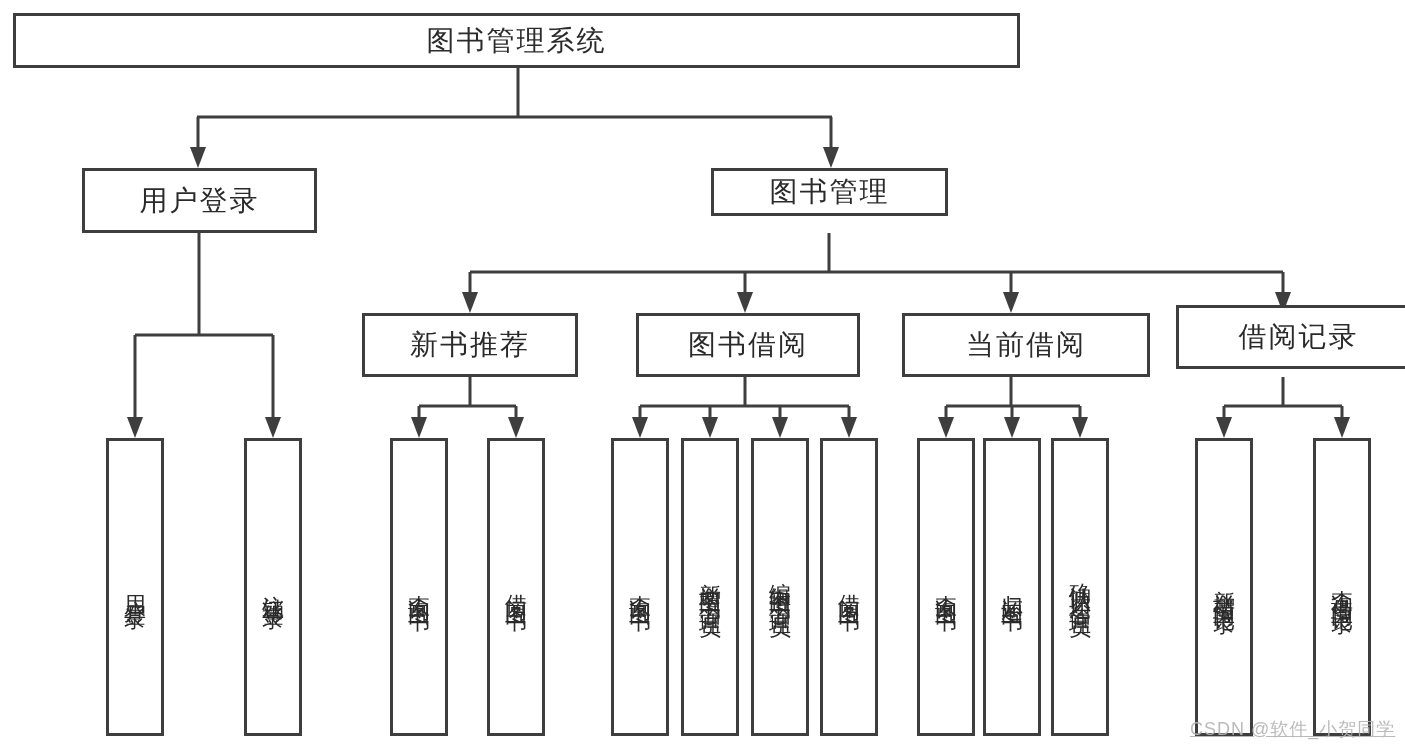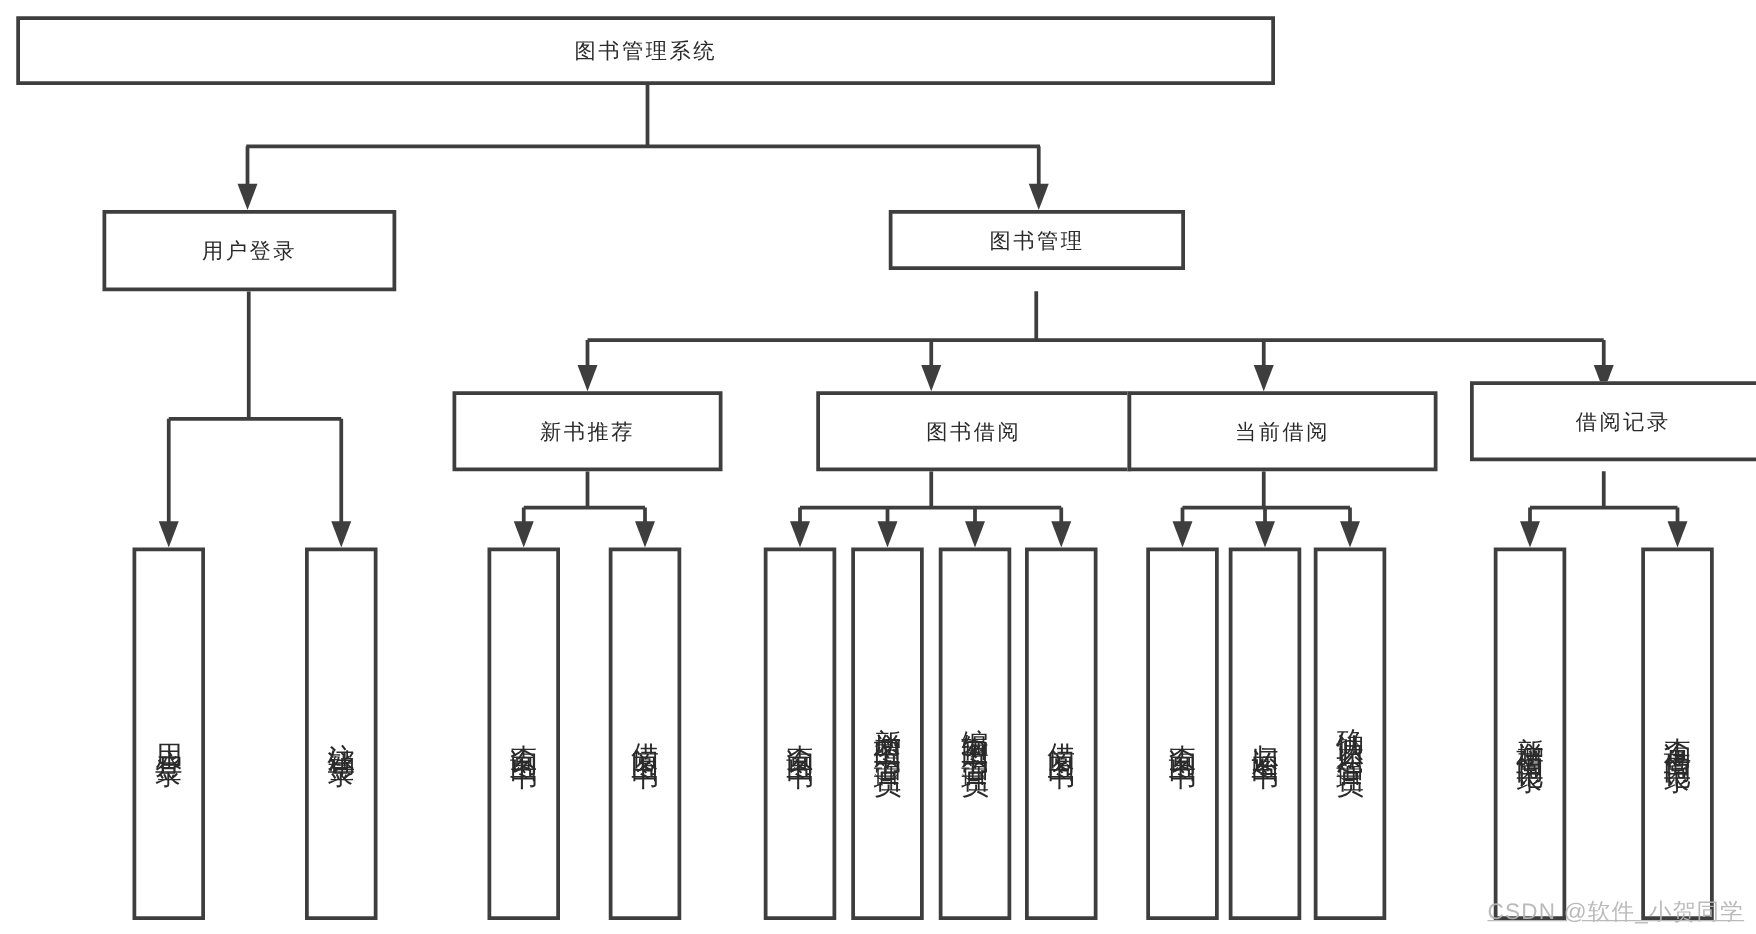--- a/index.html
+++ b/index.html
@@ -14,21 +14,21 @@
   .box{
     position:absolute;
     box-sizing:border-box;
     border:3px solid #3e3e3e;
     background:#ffffff;
     display:flex;
     align-items:center;
     justify-content:center;
     color:#2a2a2a;
   }
-  .hlabel{font-size:17px;letter-spacing:2px;white-space:nowrap;}
+  .hlabel{font-size:28px;letter-spacing:2px;white-space:nowrap;}
   .vlabel{
     writing-mode:vertical-rl;
     text-orientation:mixed;
     font-size:22px;
     line-height:1;
     letter-spacing:5px;
     white-space:nowrap;
   }
   .watermark{
     position:absolute;
@@ -86,21 +86,21 @@
       <path d="M1334 417 L1350 417 L1342 438 Z"></path>
     </g>
   </svg>
 
   <div class="box hlabel" style="left:13px;top:13px;width:1007px;height:55px">图书管理系统</div>
 
   <div class="box hlabel" style="left:82px;top:168px;width:235px;height:65px">用户登录</div>
   <div class="box hlabel" style="left:711px;top:168px;width:237px;height:48px">图书管理</div>
 
   <div class="box hlabel" style="left:362px;top:313px;width:216px;height:64px">新书推荐</div>
-  <div class="box hlabel" style="left:653px;top:313px;width:252px;height:64px">图书借阅</div>
+  <div class="box hlabel" style="left:636px;top:313px;width:224px;height:64px">图书借阅</div>
   <div class="box hlabel" style="left:902px;top:313px;width:248px;height:64px">当前借阅</div>
   <div class="box hlabel" style="left:1176px;top:305px;width:245px;height:64px">借阅记录</div>
 
   <div class="box vlabel" style="left:106px;top:438px;width:58px;height:298px">用户登录</div>
   <div class="box vlabel" style="left:244px;top:438px;width:58px;height:298px">注销登录</div>
 
   <div class="box vlabel" style="left:390px;top:438px;width:58px;height:298px">查询图书</div>
   <div class="box vlabel" style="left:487px;top:438px;width:58px;height:298px">借阅图书</div>
 
   <div class="box vlabel" style="left:611px;top:438px;width:58px;height:298px">查询图书</div>

